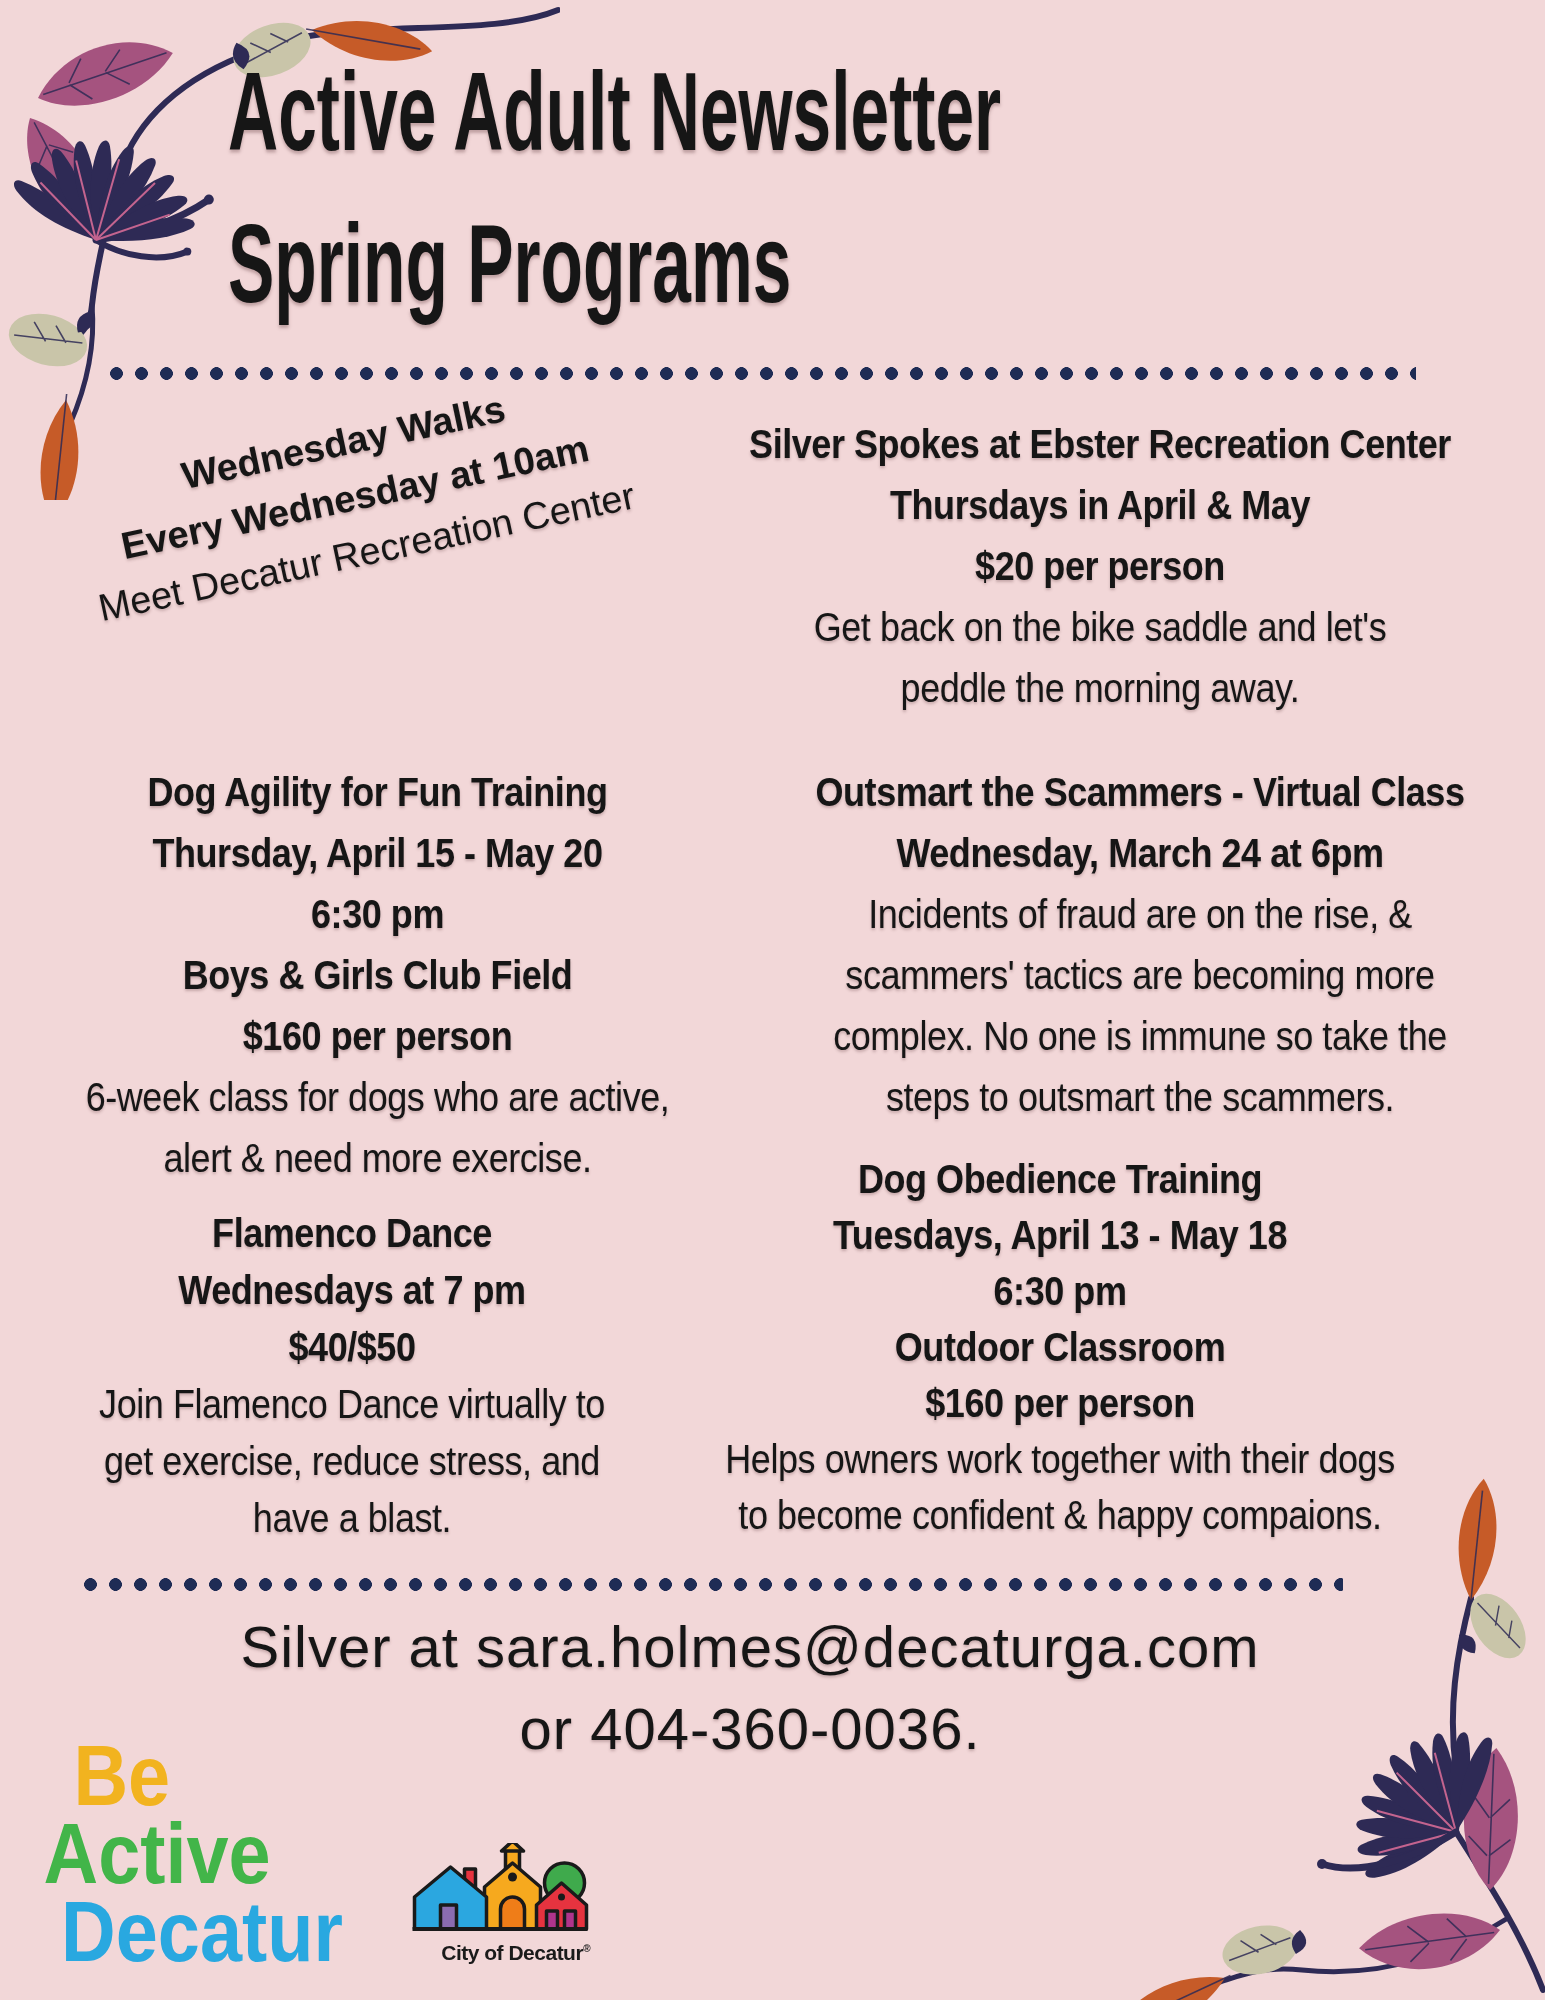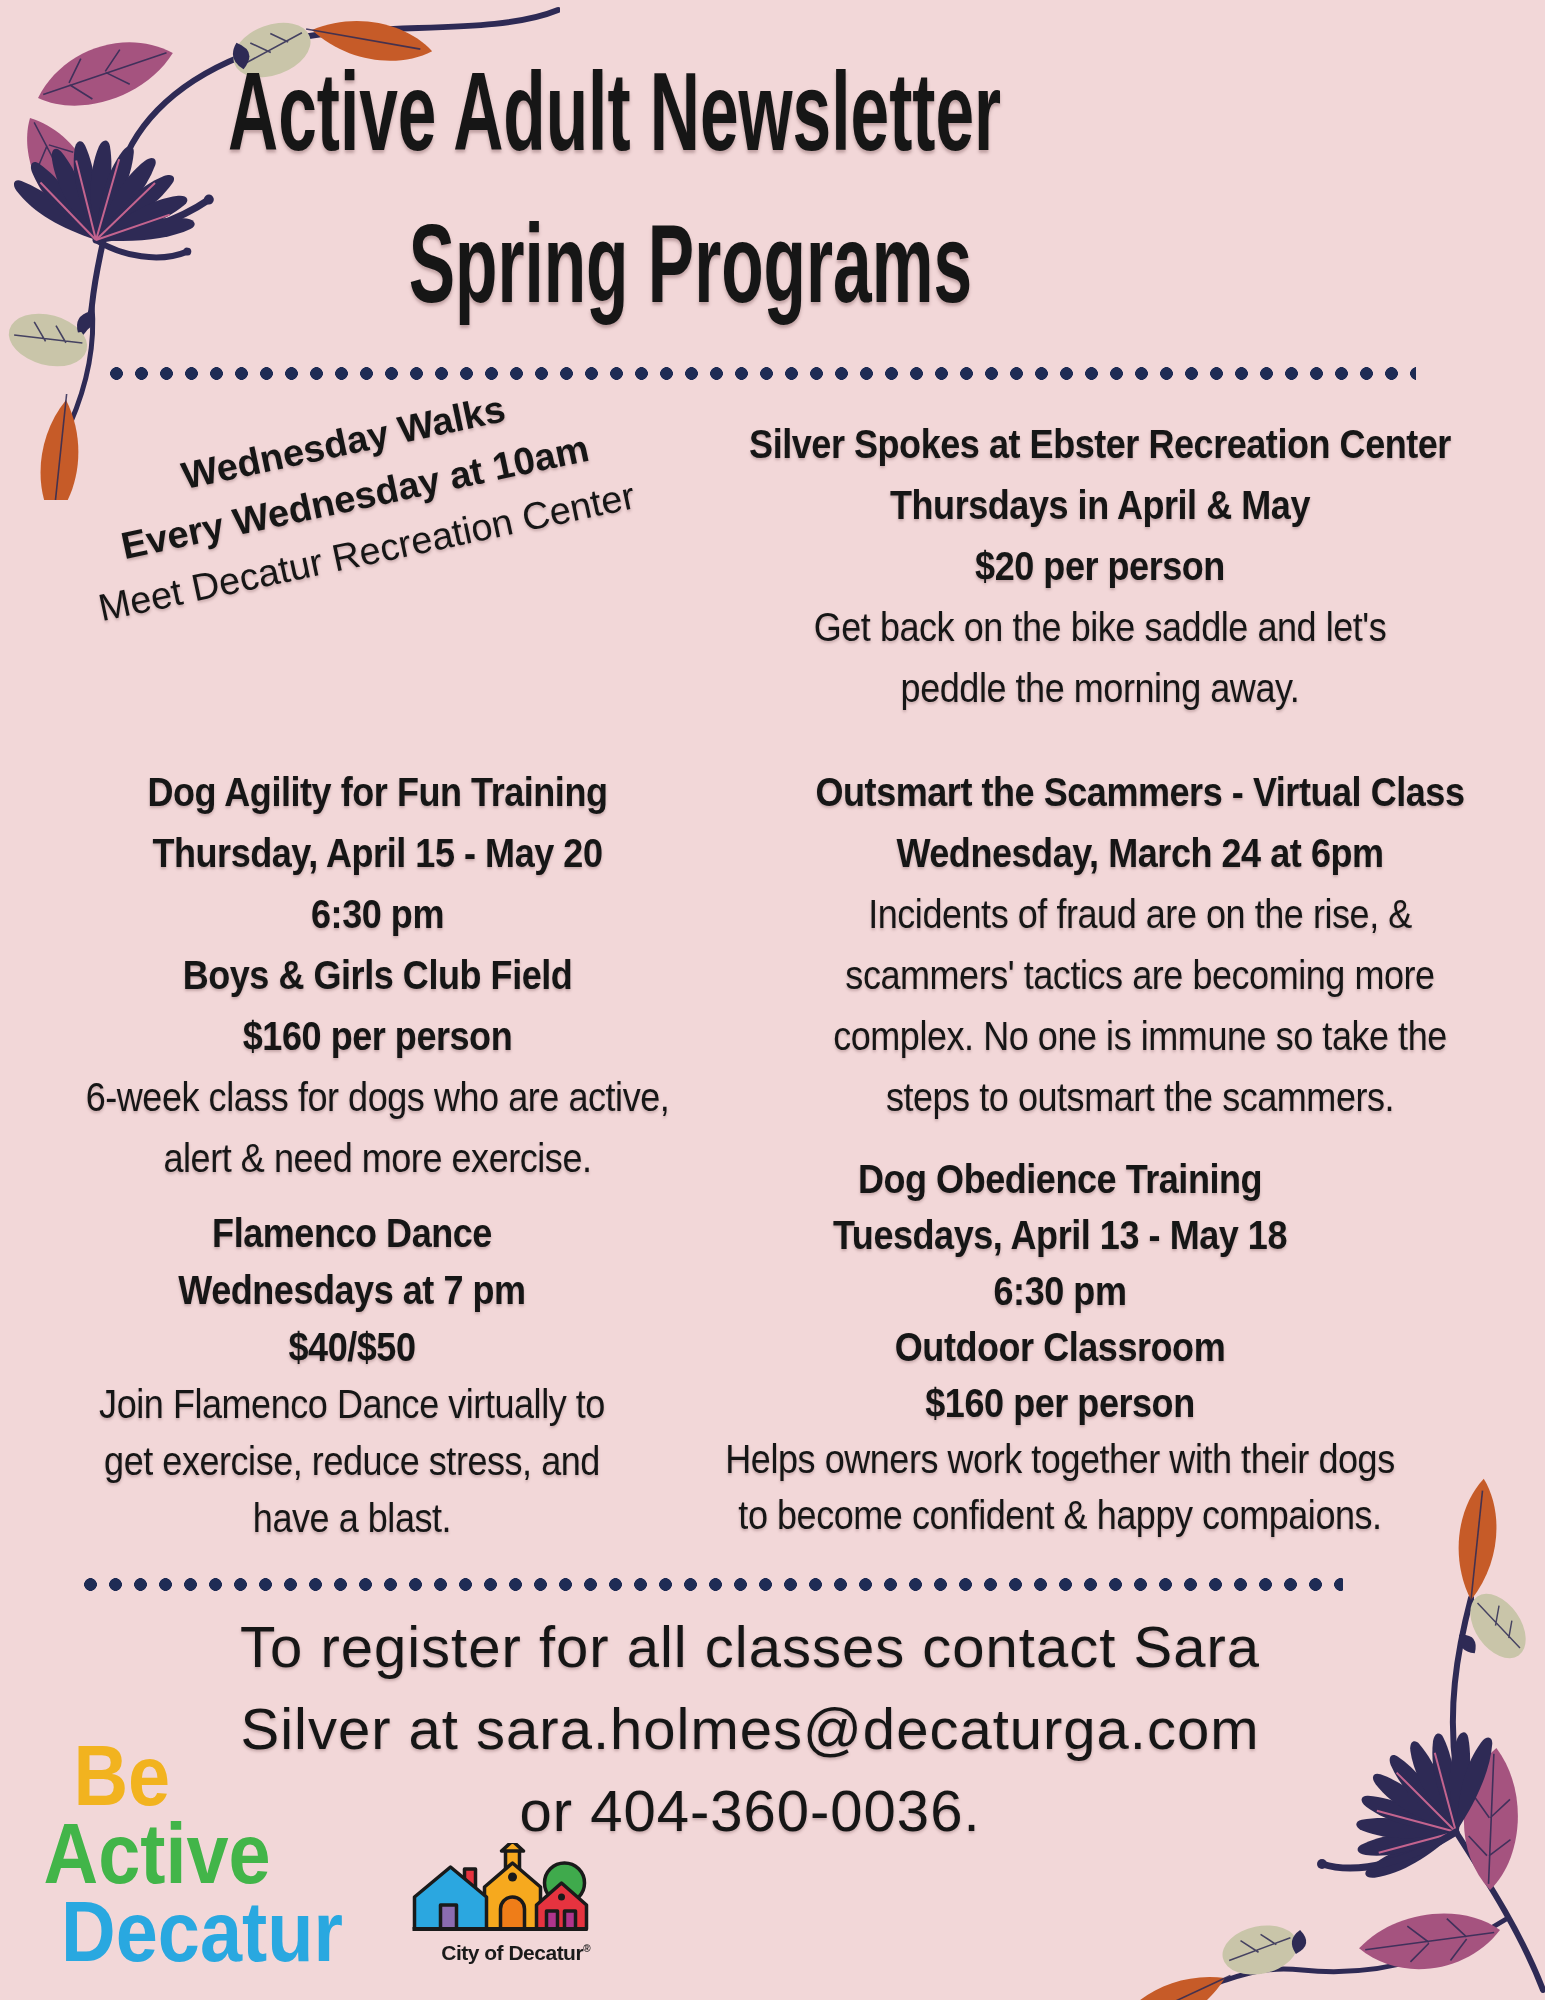--- a/index.html
+++ b/index.html
@@ -7,21 +7,21 @@
     position:relative;
     width:1545px;height:2000px;
     background:var(--background);
     overflow:hidden;
     font-family:"Liberation Sans",sans-serif;
     color:var(--text);
   }
   
   .title{
     position:absolute;left:0;top:36px;width:1200px;
-    text-align:right;font-weight:700;font-size:112px;line-height:152px;
+    text-align:left;font-weight:700;font-size:112px;line-height:152px;
     text-shadow:0 3px 4px rgba(96,60,62,.35);
     white-space:nowrap;
   }
   .title-line{display:block;transform:scaleX(.62);transform-origin:50% 50%;}
   
   .dotline{
     position:absolute;height:13px;
     background-image:radial-gradient(circle closest-side,var(--dot) 95%,transparent 100%);
     background-size:25px 13px;background-repeat:repeat-x;
   }
@@ -271,21 +271,20 @@
     <div class="b">Dog Obedience Training</div>
     <div class="b">Tuesdays, April 13 - May 18</div>
     <div class="b">6:30 pm</div>
     <div class="b">Outdoor Classroom</div>
     <div class="b">$160 per person</div>
     <div>Helps owners work together with their dogs</div>
     <div>to become confident &amp; happy compaions.</div>
   </div>
 
   <div class="register">
-    <div>To register for all classes contact Sara</div>
     <div>Silver at sara.holmes@decaturga.com</div>
     <div>or 404-360-0036.</div>
   </div>
 
   <div class="be-logo">
     <span class="be-word be-yellow">Be</span>
     <span class="be-word be-green">Active</span>
     <span class="be-word be-blue">Decatur</span>
   </div>
 

